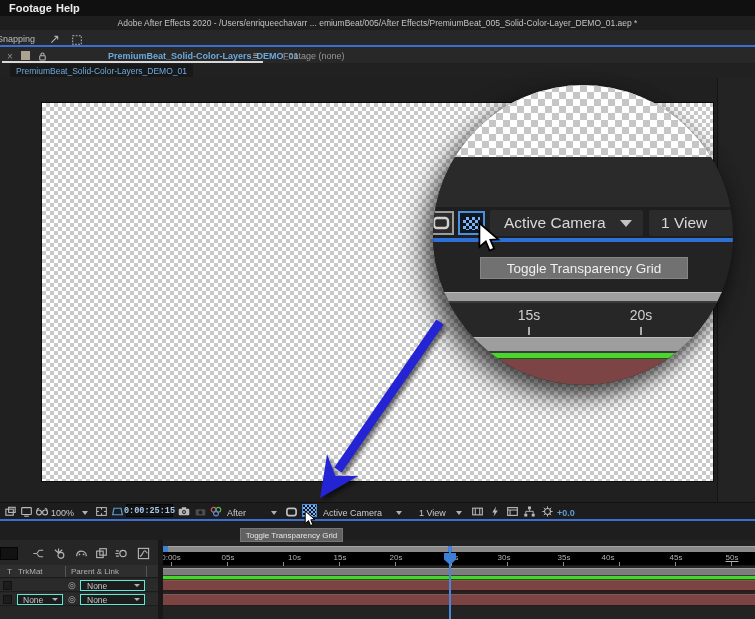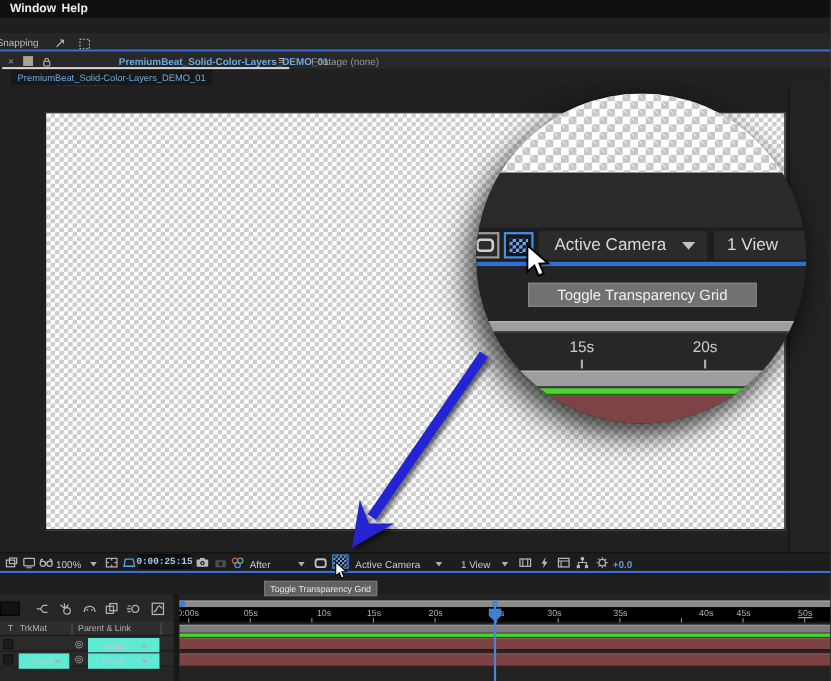--- a/index.html
+++ b/index.html
@@ -17,34 +17,37 @@
   .checker-lg{background-color:#fff;
     background-image:linear-gradient(45deg,#c6c6c6 25%,transparent 25%,transparent 75%,#c6c6c6 75%),
                      linear-gradient(45deg,#c6c6c6 25%,transparent 25%,transparent 75%,#c6c6c6 75%);
     background-size:14px 14px;background-position:0 0,7px 7px;}
   .checker-icon{background-color:#0d1520;
     background-image:linear-gradient(45deg,#7db1f2 25%,transparent 25%,transparent 75%,#7db1f2 75%),
                      linear-gradient(45deg,#7db1f2 25%,transparent 25%,transparent 75%,#7db1f2 75%);
     background-size:6px 6px;background-position:0 0,3px 3px;}
   .ic{display:flex;align-items:center;justify-content:center;}
   .ic svg{display:block;}
-  .ddbox{background:#1c1c1c;border:7px solid #5eead4;display:flex;align-items:center;
+  .ddbox{background:#1c1c1c;border:1px solid #5eead4;display:flex;align-items:center;
          color:#c6c6c6;font-size:8.5px;}
   .tick{position:absolute;width:1px;height:4px;background:#8f8f8f;top:10px;}
   .rlabel{position:absolute;top:1px;width:34px;text-align:center;font-size:8px;color:#b2b2b2;}
 </style>
 </head>
 <body>
 
 <div id="stage">
 
   <div class="abs" style="left:0;top:0;width:755px;height:16px;background:#101010;"></div>
-  <div class="abs txt" style="left:9px;top:2px;font-size:11px;color:#ececec;font-weight:600;">Window</div>
+  <div class="abs txt" style="left:9px;top:2px;font-size:11px;color:#ececec;font-weight:600;">Footage</div>
   <div class="abs txt" style="left:56px;top:2px;font-size:11px;color:#ececec;font-weight:600;">Help</div>
 
+  <div class="abs" style="left:0;top:16px;width:755px;height:14px;background:#1e1e1e;display:flex;align-items:center;justify-content:center;">
+    <span style="font-size:8.5px;color:#c4c4c4;white-space:nowrap;">Adobe After Effects 2020 - /Users/enriqueechavarr ... emiumBeat/005/After Effects/PremiumBeat_005_Solid-Color-Layer_DEMO_01.aep *</span>
+  </div>
 
   <div class="abs" style="left:0;top:30px;width:755px;height:16px;background:#272727;"></div>
   <div class="abs txt" style="left:-3px;top:34px;color:#bdbdbd;">Snapping</div>
   <div class="abs ic" style="left:48px;top:33px;width:13px;height:13px;">
     <svg width="11" height="11" viewBox="0 0 14 14">
         <path d="M3 11 L11 3 M11 3h-4 M11 3v4" stroke="#b5b5b5" stroke-width="1.4" fill="none"></path>
       </svg>
   </div>
   <div class="abs ic" style="left:70px;top:33px;width:13px;height:13px;">
     <svg width="12" height="12" viewBox="0 0 14 14">
@@ -266,21 +269,21 @@
 
     <div class="abs" style="left:0;top:12px;width:677px;height:14px;background:#000000;border-bottom:1px solid #171717;">
       <span class="rlabel" style="left:-9px;">0:00s</span>
       <span class="rlabel" style="left:48px;">05s</span>
       <span class="rlabel" style="left:104px;text-align:right;">10s</span>
       <span class="rlabel" style="left:160px;">15s</span>
       <span class="rlabel" style="left:216px;">20s</span>
       <span class="rlabel" style="left:272px;">25s</span>
       <span class="rlabel" style="left:324px;">30s</span>
       <span class="rlabel" style="left:384px;">35s</span>
-      <span class="rlabel" style="left:462px;">40s</span>
+      <span class="rlabel" style="left:428px;">40s</span>
       <span class="rlabel" style="left:496px;">45s</span>
       <span class="rlabel" style="left:552px;text-decoration:underline;">50s</span>
       <span class="tick" style="left:8px;"></span>
         <span class="tick" style="left:64px;"></span>
       <span class="tick" style="left:120px;"></span>
         <span class="tick" style="left:176px;"></span>
       <span class="tick" style="left:232px;"></span>
         <span class="tick" style="left:288px;"></span>
       <span class="tick" style="left:344px;"></span>
         <span class="tick" style="left:400px;"></span>

